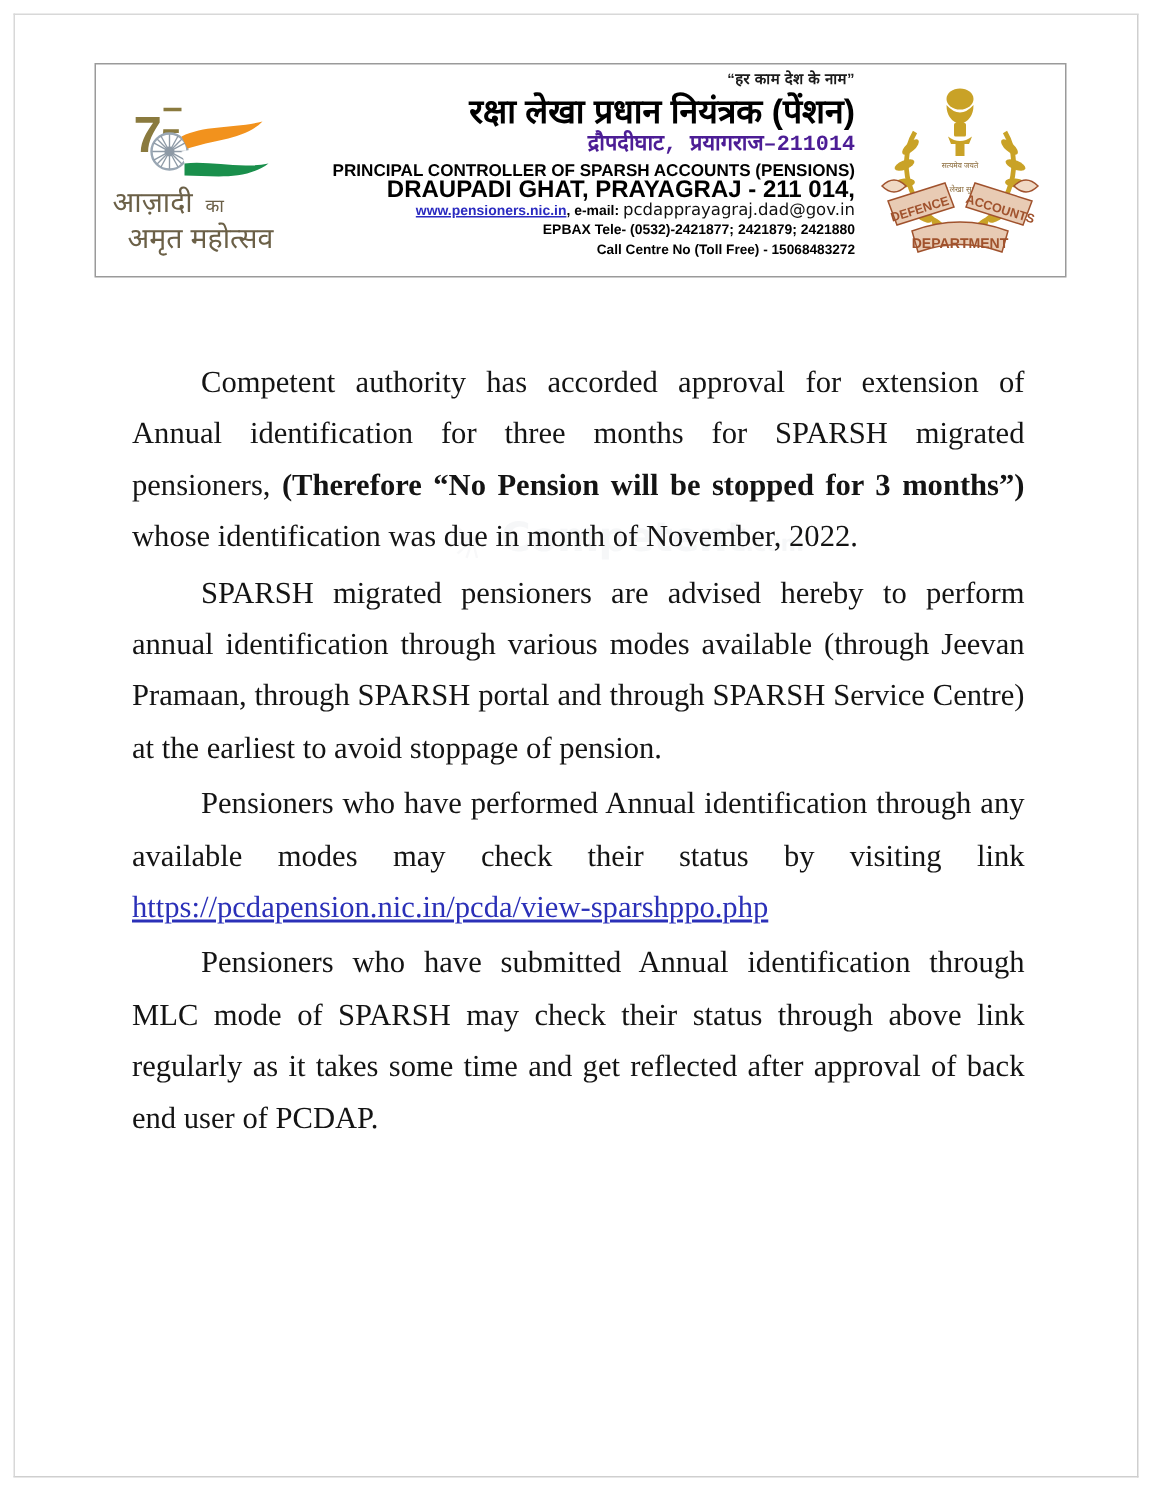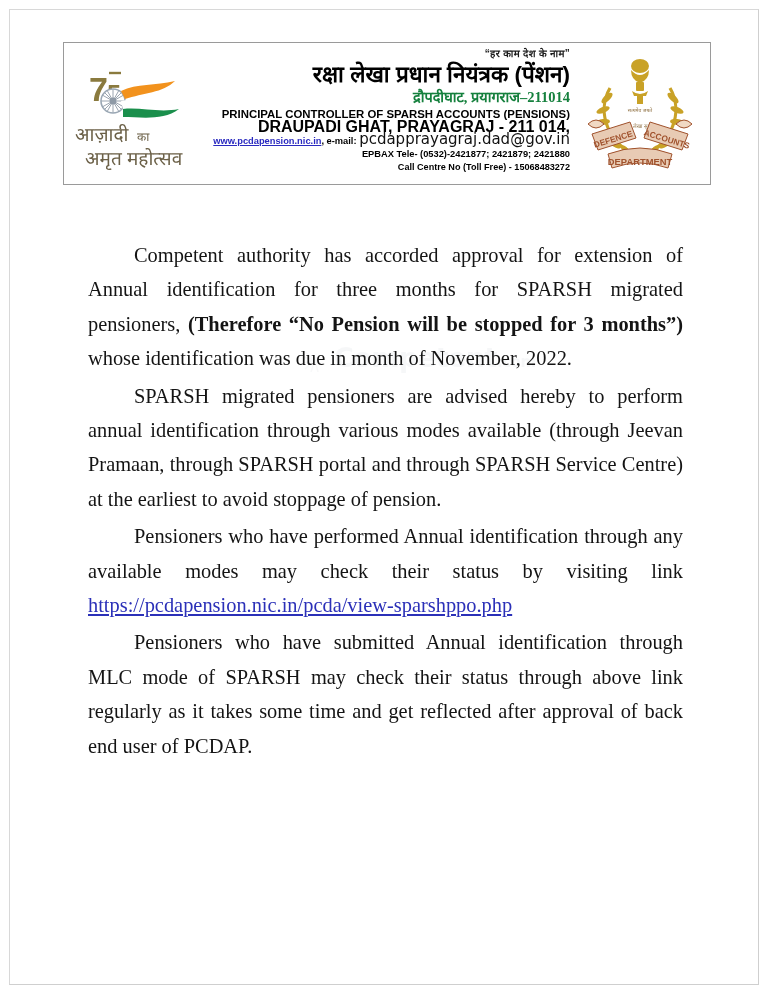--- a/index.html
+++ b/index.html
@@ -76,24 +76,24 @@
   .hindi-title {
     font-family: "Liberation Sans", "DejaVu Sans", sans-serif;
     font-size: 22.5px;
     font-weight: bold;
     color: #000;
     line-height: 27px;
     margin-top: 1px;
     white-space: nowrap;
   }
   .hindi-sub {
-    font-family: Liberation Serif, serif;
+    font-family: Liberation Mono, monospace;
     font-size: 14.5px;
     font-weight: bold;
-    color: #15803d;
+    color: #4c1d95;
     line-height: 18px;
     margin-top: 0px;
     white-space: nowrap;
   }
   .eng-title {
     font-family: "Liberation Sans", "DejaVu Sans", sans-serif;
     font-size: 11.4px;
     font-weight: bold;
     color: #000;
     line-height: 14px;
@@ -118,21 +118,21 @@
   }
   .contact-line .web {
     color: #2a2ac0;
     text-decoration: underline;
     font-size: 9.3px;
     font-weight: bold;
   }
   .contact-line .email-val {
     font-family: "DejaVu Sans", sans-serif;
     font-weight: normal;
-    font-size: 15px;
+    font-size: 11px;
     color: #111;
   }
   .epbax {
     font-family: "Liberation Sans", "DejaVu Sans", sans-serif;
     font-size: 9.3px;
     font-weight: bold;
     line-height: 13px;
     color: #000;
     white-space: nowrap;
   }
@@ -237,21 +237,21 @@
       </svg>
     </div>
 
     <div class="lh-center">
       <div class="tagline">“हर काम देश के नाम”</div>
       <div class="hindi-title">रक्षा लेखा प्रधान नियंत्रक (पेंशन)</div>
       <div class="hindi-sub">द्रौपदीघाट, प्रयागराज–211014</div>
       <div class="eng-title">PRINCIPAL CONTROLLER OF SPARSH ACCOUNTS (PENSIONS)</div>
       <div class="eng-sub">DRAUPADI GHAT, PRAYAGRAJ - 211 014,</div>
       <div class="contact-line">
-        <span class="web">www.pcdapension.nic.in</span><span>, e-mail:</span>
+        <span class="web">www.pensioners.nic.in</span><span>, e-mail:</span>
         <span class="email-val">pcdapprayagraj.dad@gov.in</span>
       </div>
       <div class="epbax">EPBAX Tele- (0532)-2421877; 2421879; 2421880</div>
       <div class="callcentre">Call Centre No (Toll Free) - 15068483272</div>
     </div>
 
     <div class="lh-right">
       <svg width="132" height="128" viewBox="0 0 132 128">
 
         <g fill="#c9a227">

